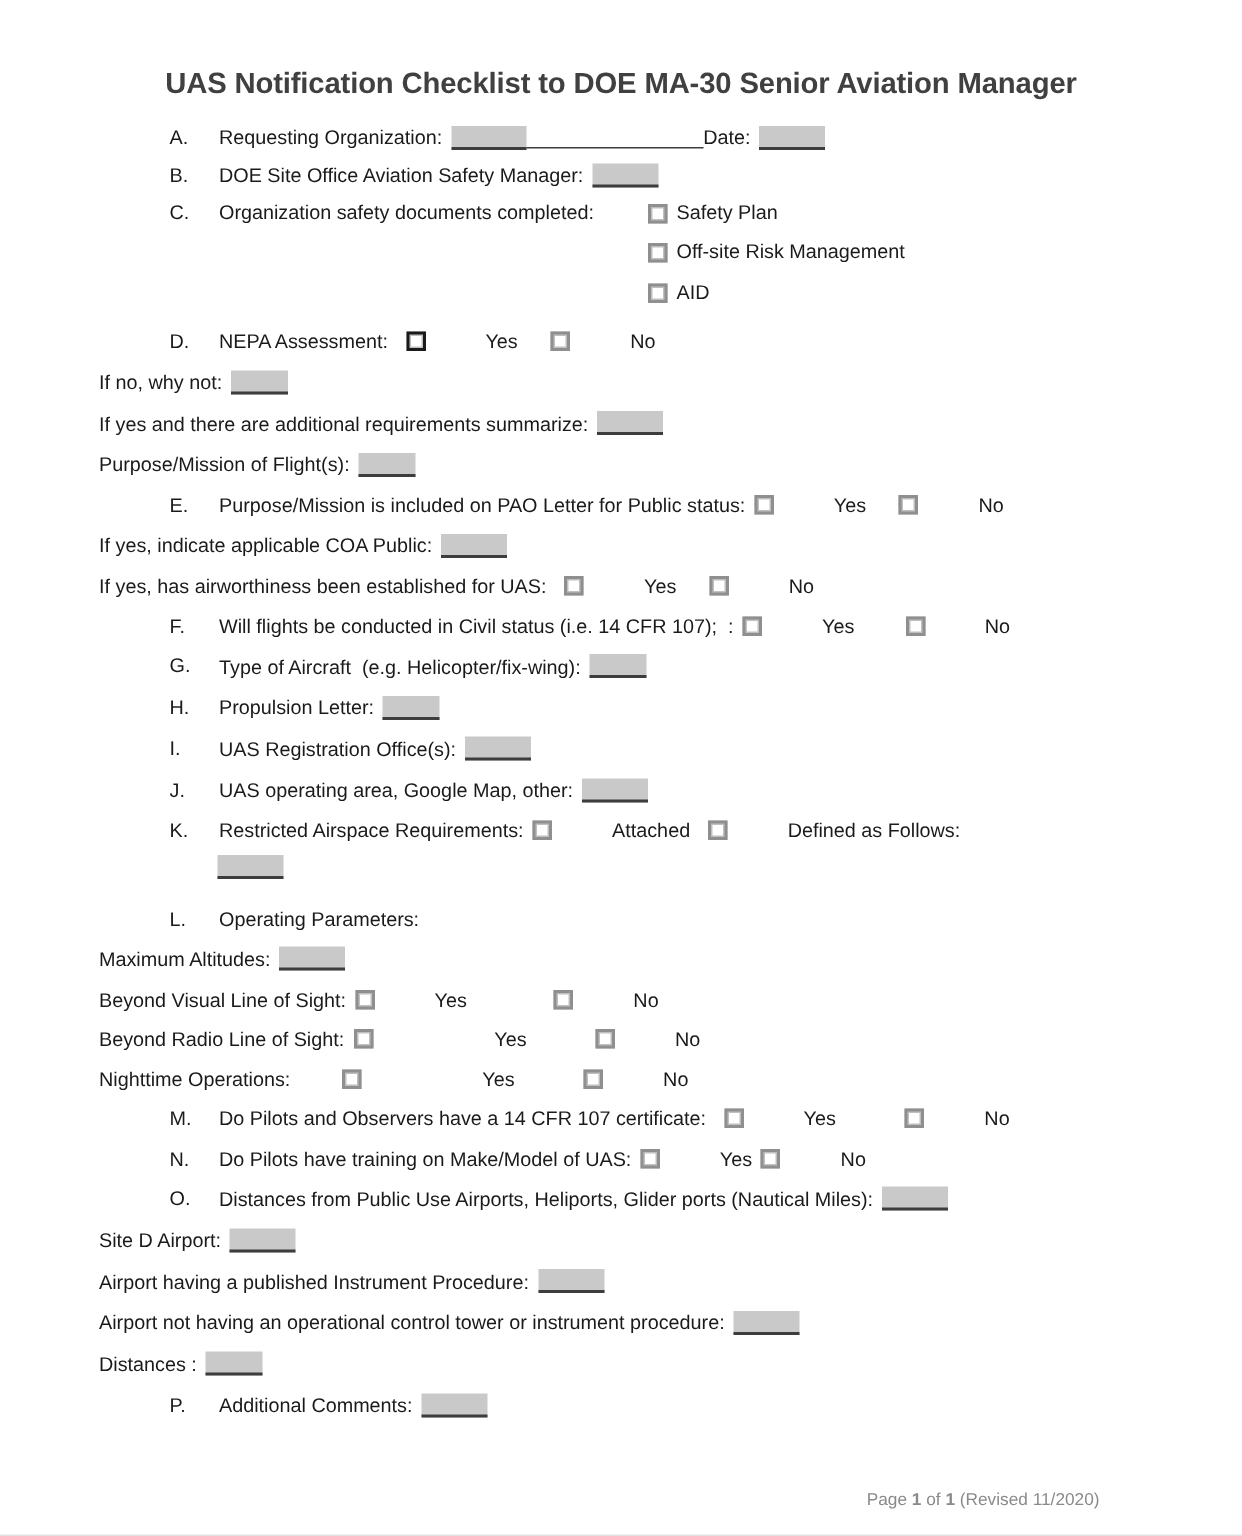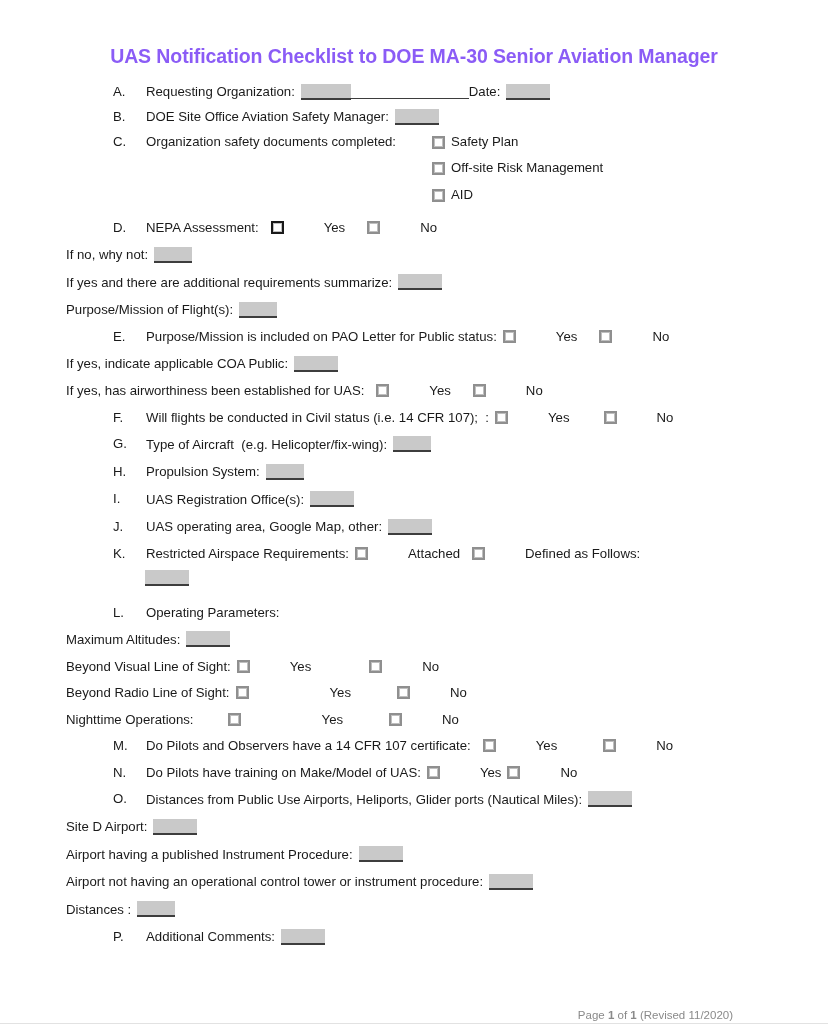--- a/index.html
+++ b/index.html
@@ -19,21 +19,21 @@
     width: 828px;
     height: 1024px;
     box-sizing: border-box;
     background: #ffffff;
     border-bottom: 1px solid #e2e2e2;
     position: relative;
   }
   .doc-title {
     font-size: 19.5px;
     font-weight: bold;
-    color: #8b5cf6;
+    color: #404040;
     text-align: center;
     line-height: 1.33;
     letter-spacing: -0.1px;
     padding: 44px 108px 0 108px;
     margin: 0;
   }
   .form-body {
     padding: 14px 0 0 0;
   }
   .row {
@@ -128,21 +128,21 @@
     margin-bottom: 11.5px;
   }
   .c-opt-line:last-child { margin-bottom: 0; }
 
   .block-gap { height: 7px; }
 
   .footer {
     position: absolute;
     left: 0;
     right: 0;
-    bottom: 2px;
+    bottom: 17px;
     text-align: right;
     padding-right: 95px;
     font-size: 11.5px;
     color: #8a8a8a;
   }
   .footer b { color: #8a8a8a; font-weight: bold; }
 </style>
 </head>
 <body>
 
@@ -304,21 +304,21 @@
       <span class="row-content">
         <span class="lbl">Type of Aircraft  (e.g. Helicopter/fix-wing):</span>
         <span class="sp-2"></span>
         <span class="field w-sm"></span>
       </span>
     </div>
 
     <div class="row">
       <span class="row-letter">H.</span>
       <span class="row-content">
-        <span class="lbl">Propulsion System:</span>
+        <span class="lbl">Propulsion Letter:</span>
         <span class="sp-2"></span>
         <span class="field w-sm"></span>
       </span>
     </div>
 
     <div class="row">
       <span class="row-letter">I.</span>
       <span class="row-content">
         <span class="lbl">UAS Registration Office(s):</span>
         <span class="sp-2"></span>

